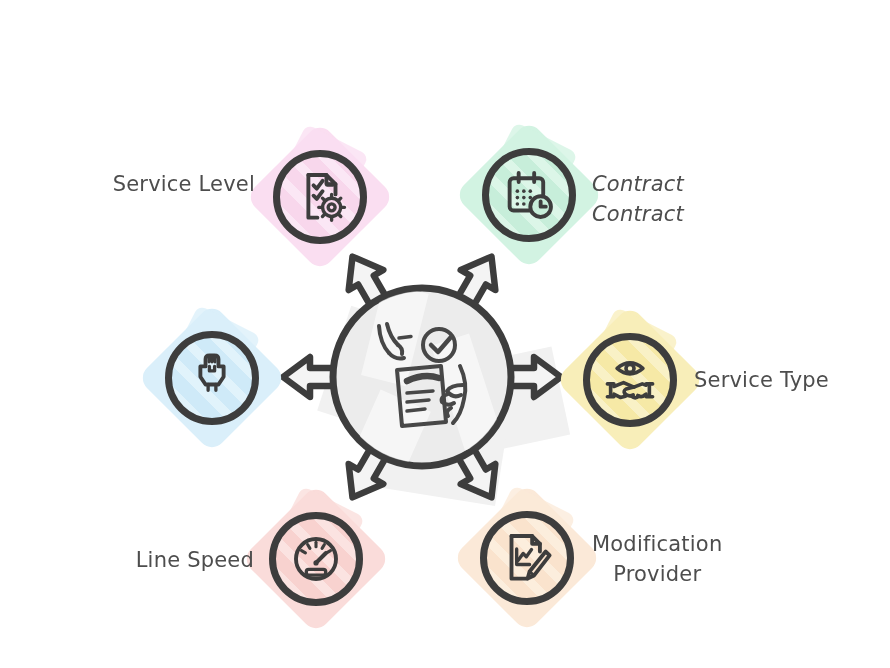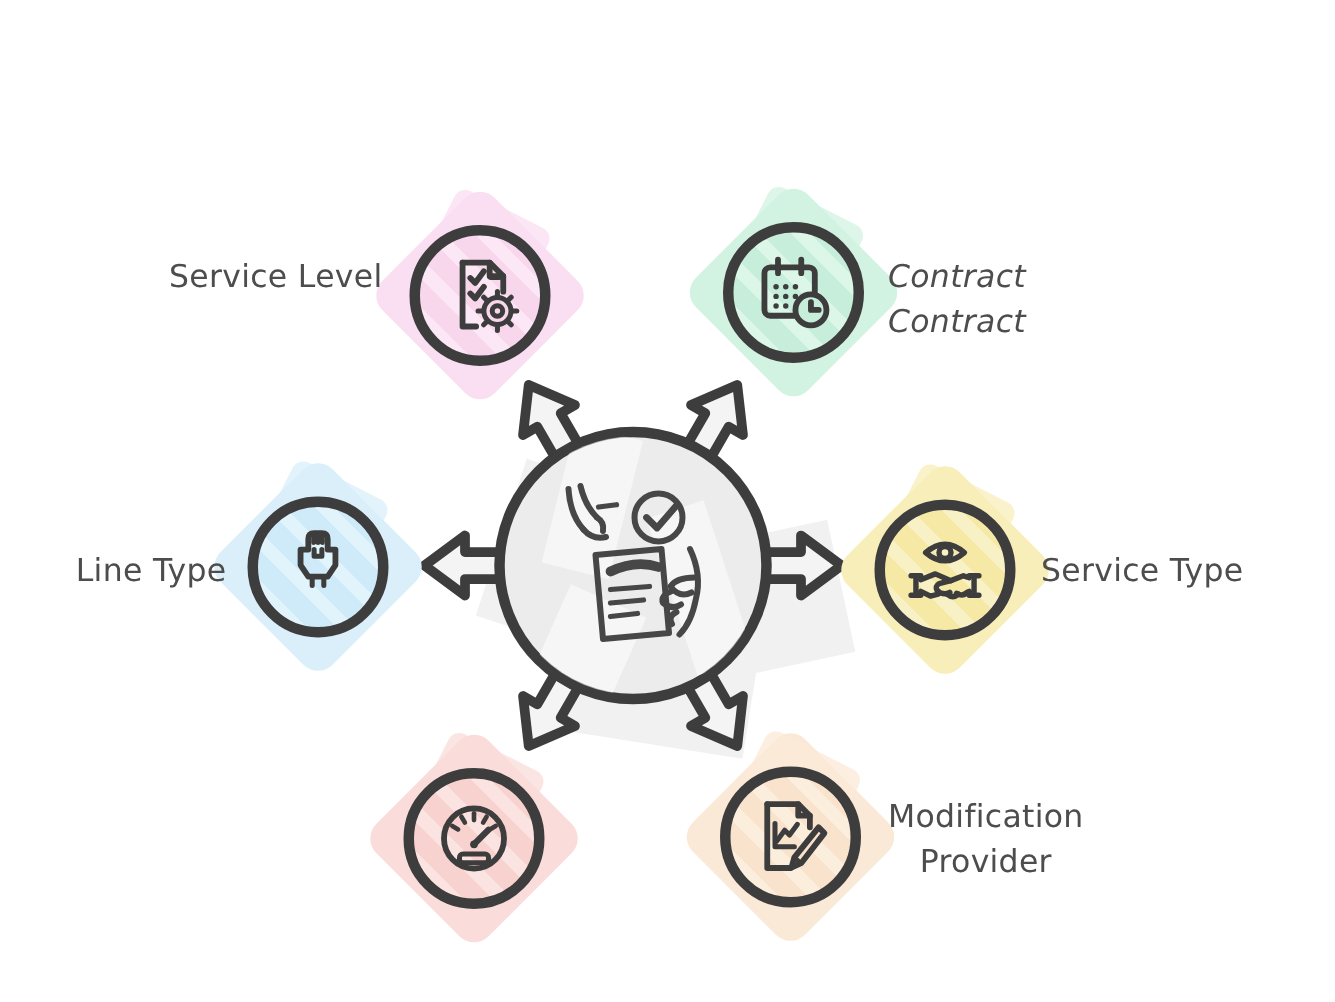--- a/index.html
+++ b/index.html
@@ -154,24 +154,20 @@
     <div class="blob2"></div>
     <div class="circle">
       <svg viewBox="0 0 48 48" fill="none" stroke="#3d3d3d" stroke-width="3" stroke-linecap="round" stroke-linejoin="round">
         <path d="M19 9.5 Q19 6.5 22 6.5 H26 Q29 6.5 29 9.5 V15 H33 V23 L29 29 H19 L15 23 V15 H19 Z"></path>
         <path d="M21.7 7 v4.5 M24 7 v4.5 M26.3 7 v4.5" stroke-width="2.4"></path>
         <path d="M22 15 v3.5 h4 V15" stroke-width="2.6"></path>
         <path d="M21 29 v4.5 M27 29 v4.5" stroke-width="2.6"></path>
       </svg>
     </div>
   </div>
-  <div class="label ralign" style="right:739px;top:365px;">
-    <div>Line Type</div>
-    <div></div>
-  </div>
 
   <div class="node" style="left: 583px; top: 333px; --c: #f6e9a6; --cl: #f9f1c6; --b: #f8eeb9;">
     <div class="blob"></div>
     <div class="blob2"></div>
     <div class="circle">
       <svg viewBox="0 0 48 48" fill="none" stroke="#3d3d3d" stroke-width="2.8" stroke-linecap="round" stroke-linejoin="round">
         <path d="M14 15 Q24 6.5 34 15 Q24 23.5 14 15 Z"></path>
         <circle cx="24" cy="15" r="3.1"></circle>
         <path d="M9 27 v10 M6.5 27 h5 M6.5 37 h5"></path>
         <path d="M39 27 v10 M36.5 27 h5 M36.5 37 h5"></path>
@@ -201,20 +197,24 @@
           <path d="M24 14.5 V11"></path>
           <path d="M28.7 15.8 L30.5 12.8"></path>
           <path d="M32.2 19.3 L35.2 17.5"></path>
         </g>
         <path d="M24 27 L31.5 19.5" stroke-width="3.2"></path>
         <circle cx="24" cy="27" r="2" fill="#3d3d3d" stroke="none"></circle>
         <rect x="16.5" y="32" width="15" height="4.5" rx="1.8" stroke-width="2.6"></rect>
       </svg>
     </div>
   </div>
+  <div class="label ralign" style="right:636px;top:545px;">
+    <div>Line Speed</div>
+    <div></div>
+  </div>
 
   <div class="node" style="left: 480px; top: 511px; --c: #fae3cd; --cl: #fceedd; --b: #fbe9d8;">
     <div class="blob"></div>
     <div class="blob2"></div>
     <div class="circle">
       <svg viewBox="0 0 48 48" fill="none" stroke="#3d3d3d" stroke-width="3" stroke-linecap="round" stroke-linejoin="round">
         <path d="M12 7 H28 L34 13 V19"></path>
         <path d="M28 7 V13 H34"></path>
         <path d="M12 7 V40 H24"></path>
         <path d="M16 17 V29 H26" stroke-width="2.6"></path>

